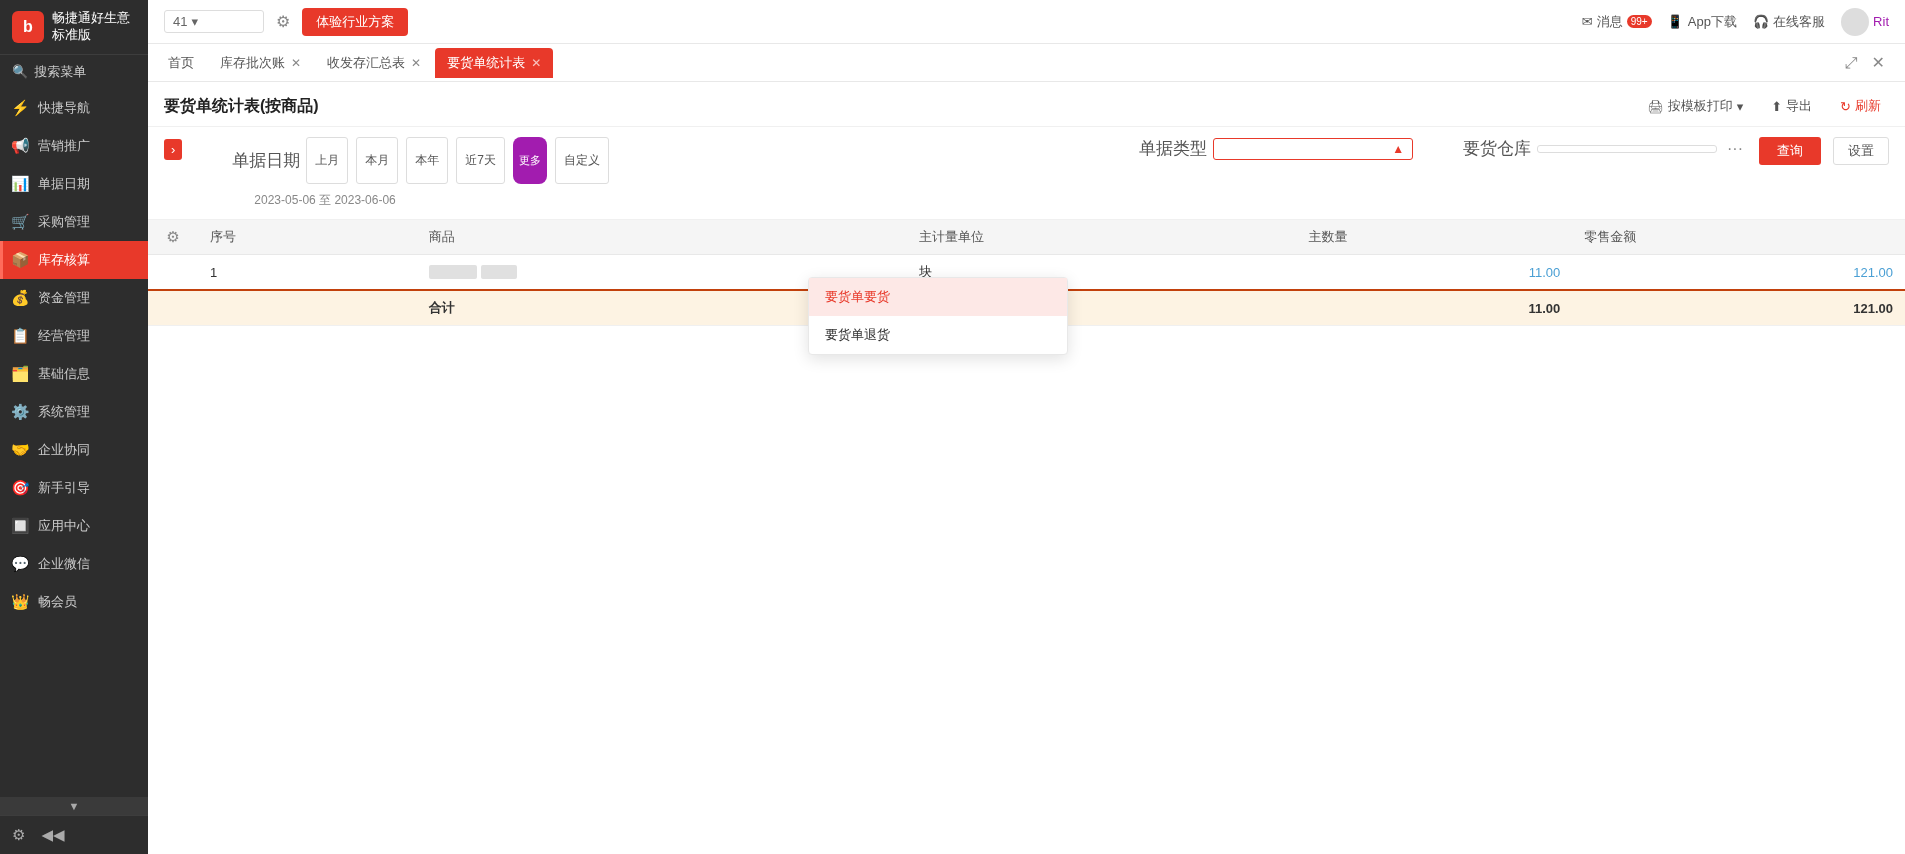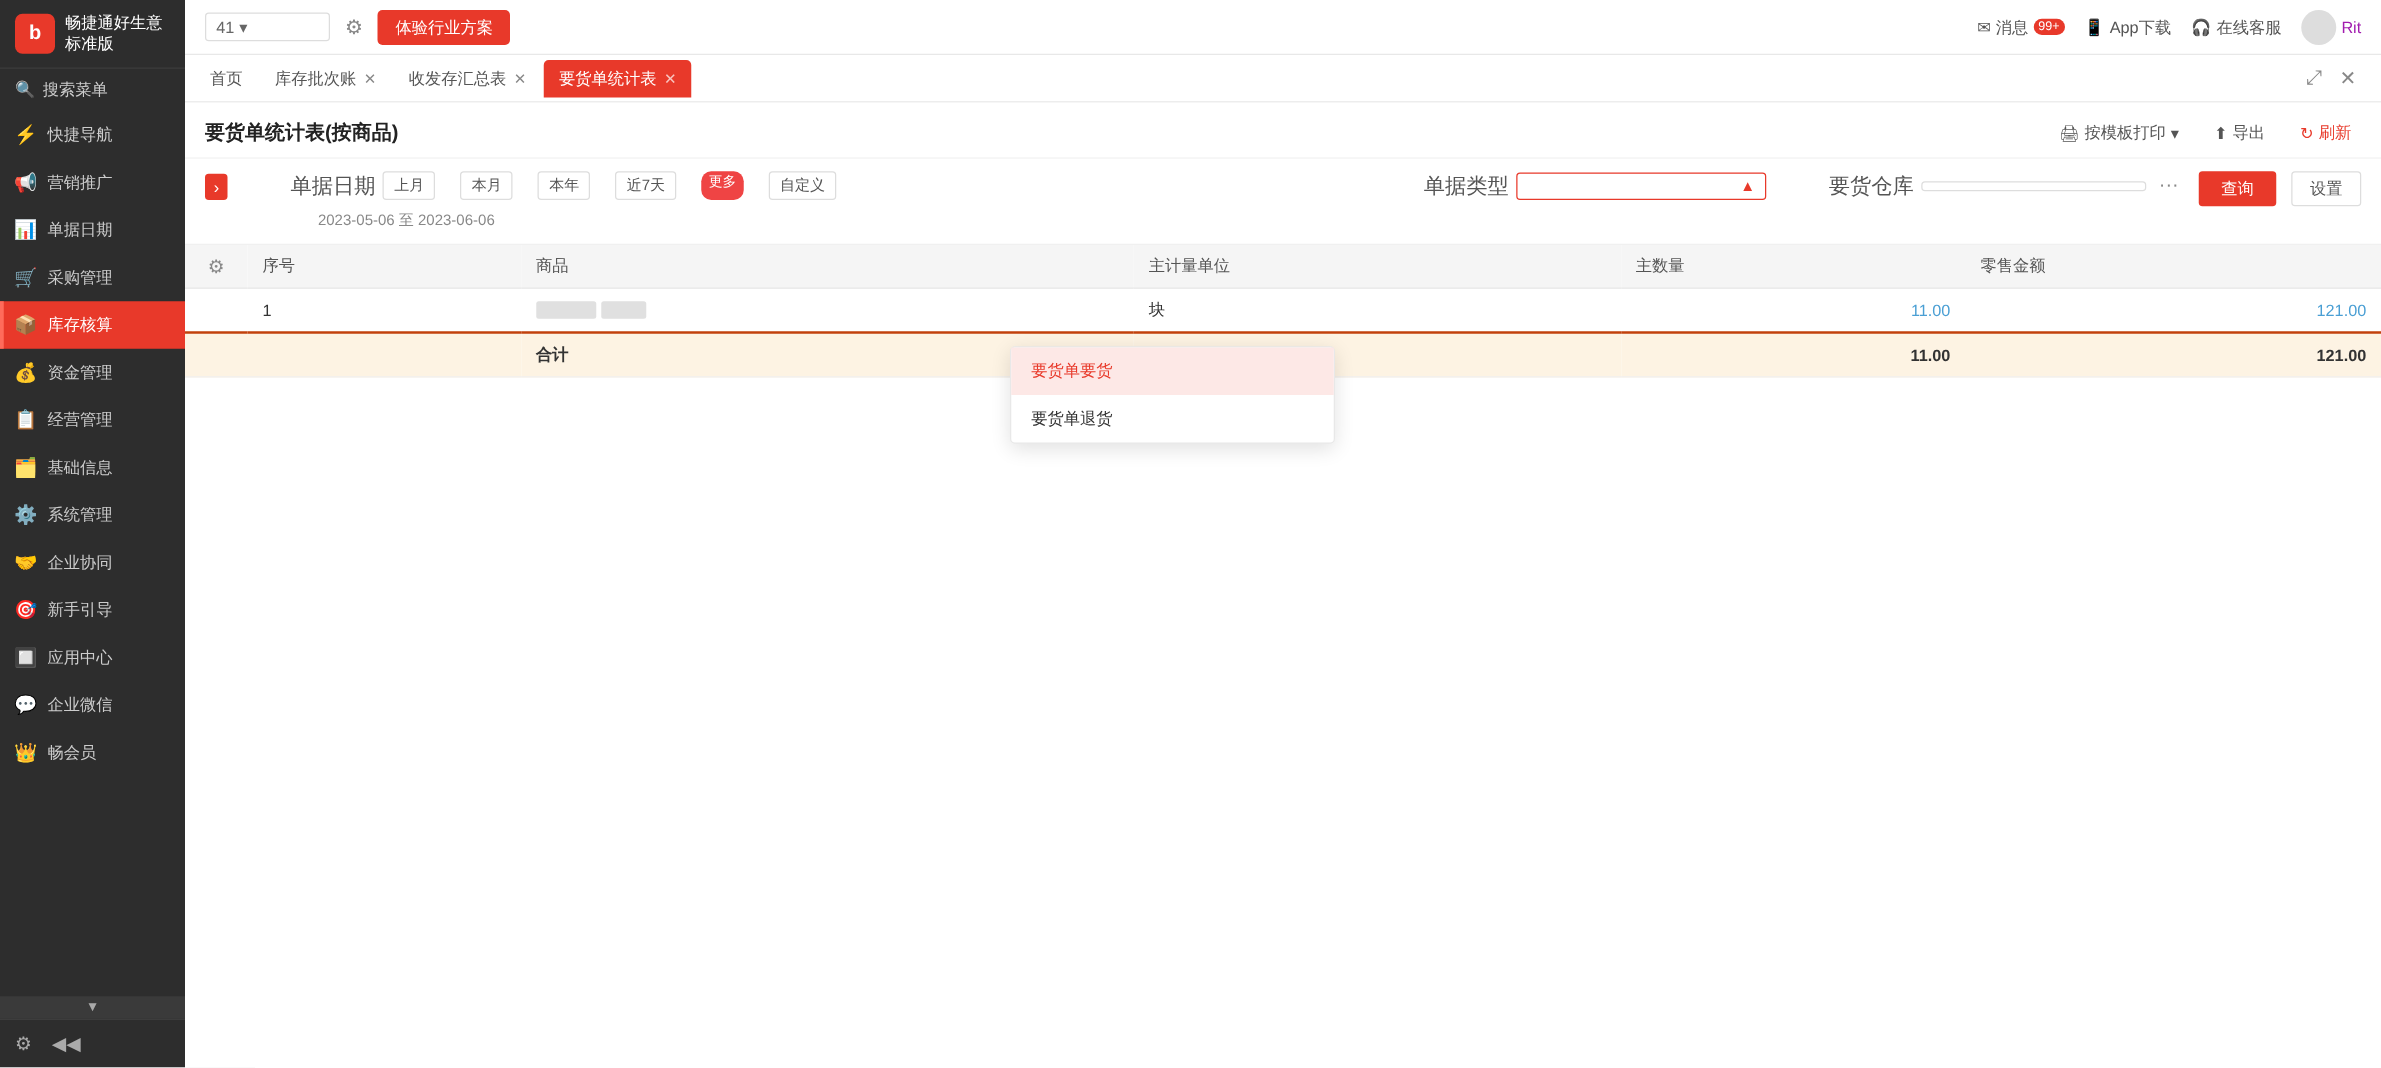--- a/index.html
+++ b/index.html
@@ -235,35 +235,35 @@
       gap: 8px;
       align-items: flex-start;
       flex: 1;
     }
     .filter-group {
       display: flex;
       align-items: center;
       gap: 6px;
     }
     .filter-label { color: #555; font-size: 17px; white-space: nowrap; margin-left: 38px; }
-    .date-buttons { display: flex; gap: 20px; }
+    .date-buttons { display: flex; gap: 8px; }
     .date-btn {
       padding: 2px 8px;
       border: 1px solid #ddd;
       border-radius: 3px;
       background: #fff;
       color: #555;
       font-size: 12px;
       cursor: pointer;
     }
     .date-range-badge {
-      background: #ef4444;
+      background: #a21caf;
       color: #fff;
       border-radius: 8px;
-      padding: 1px 6px;
+      padding: 16px 6px;
       font-size: 11px;
     }
     .date-range-text { font-size: 12px; color: #888; margin-top: 3px; }
 
     
     .filter-select-group {
       display: flex;
       align-items: center;
       gap: 6px;
       position: relative;

